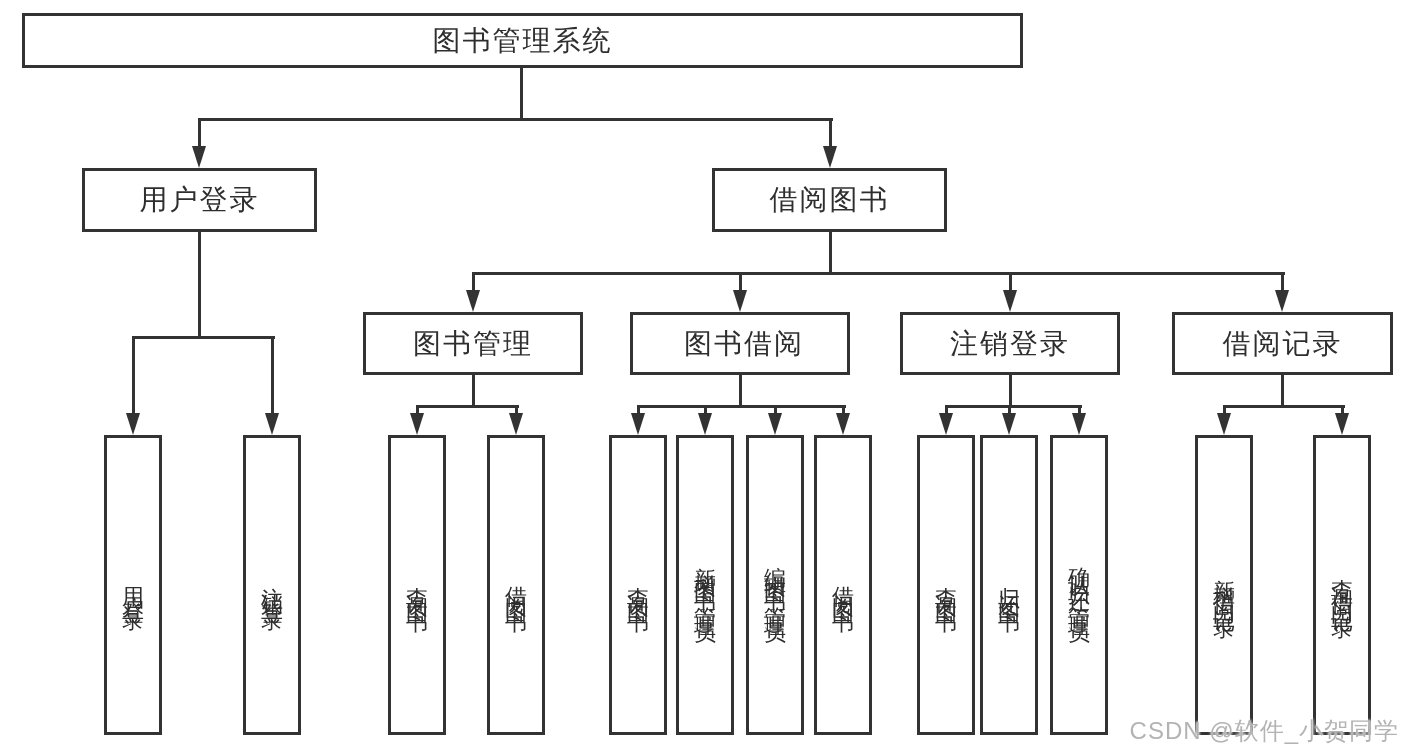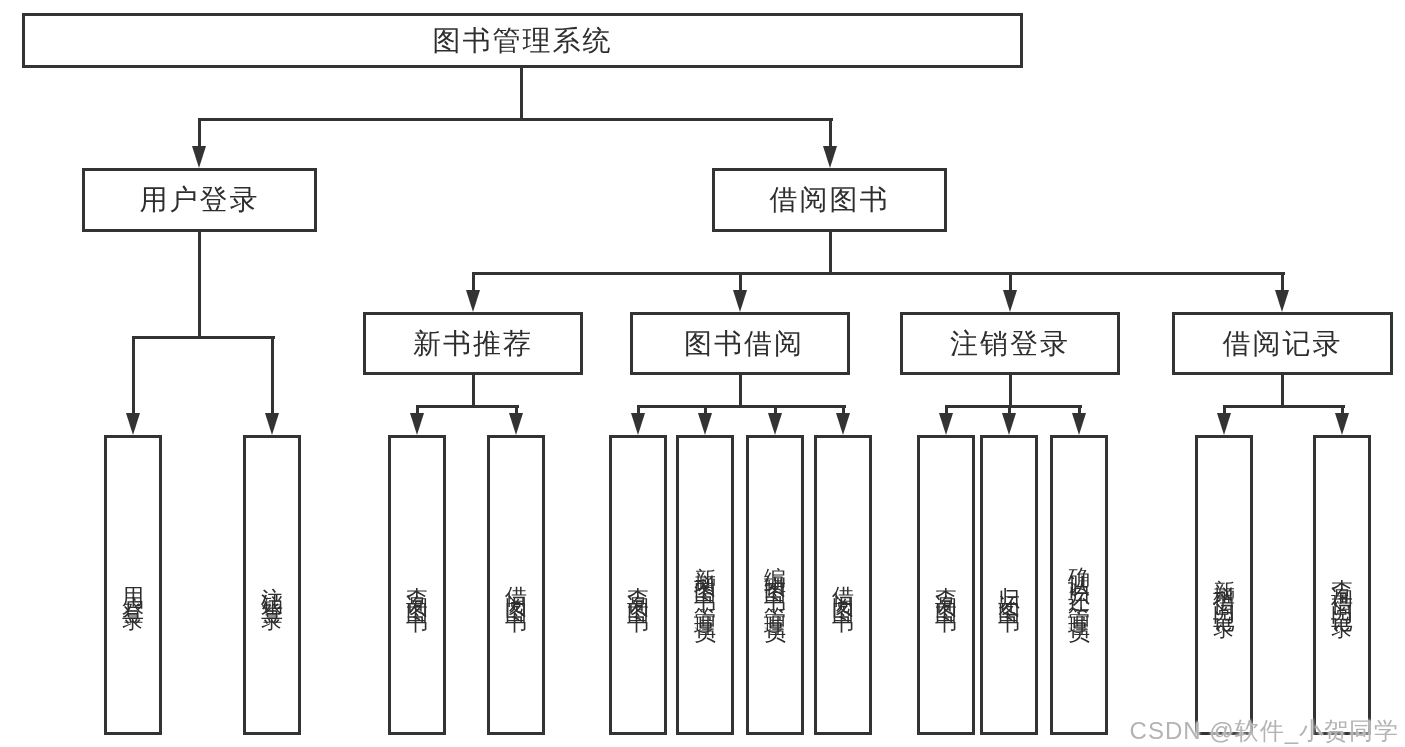--- a/index.html
+++ b/index.html
@@ -67,21 +67,21 @@
 <body>
 
 <div class="canvas">
 
   <div class="node h-node" style="left:22px; top:13px; width:1001px; height:55px;">图书管理系统</div>
 
   <div class="node h-node" style="left:82px; top:168px; width:235px; height:64px;">用户登录</div>
 
   <div class="node h-node" style="left:712px; top:168px; width:235px; height:64px;">借阅图书</div>
 
-  <div class="node h-node" style="left:363px; top:312px; width:220px; height:63px;">新书推荐</div>
+  <div class="node h-node" style="left:363px; top:312px; width:220px; height:63px;">图书管理</div>
 
   <div class="node h-node" style="left:630px; top:312px; width:220px; height:63px;padding-left:8px;">图书借阅</div>
 
   <div class="node h-node" style="left:900px; top:312px; width:220px; height:63px;">注销登录</div>
 
   <div class="node h-node" style="left:1172px; top:312px; width:221px; height:63px;">借阅记录</div>
 
   <div class="node v-node" style="left:104px; top:435px; width:58px; height:300px;">用户登录</div>
   <div class="node v-node" style="left:243px; top:435px; width:58px; height:300px;">注销登录</div>
 

